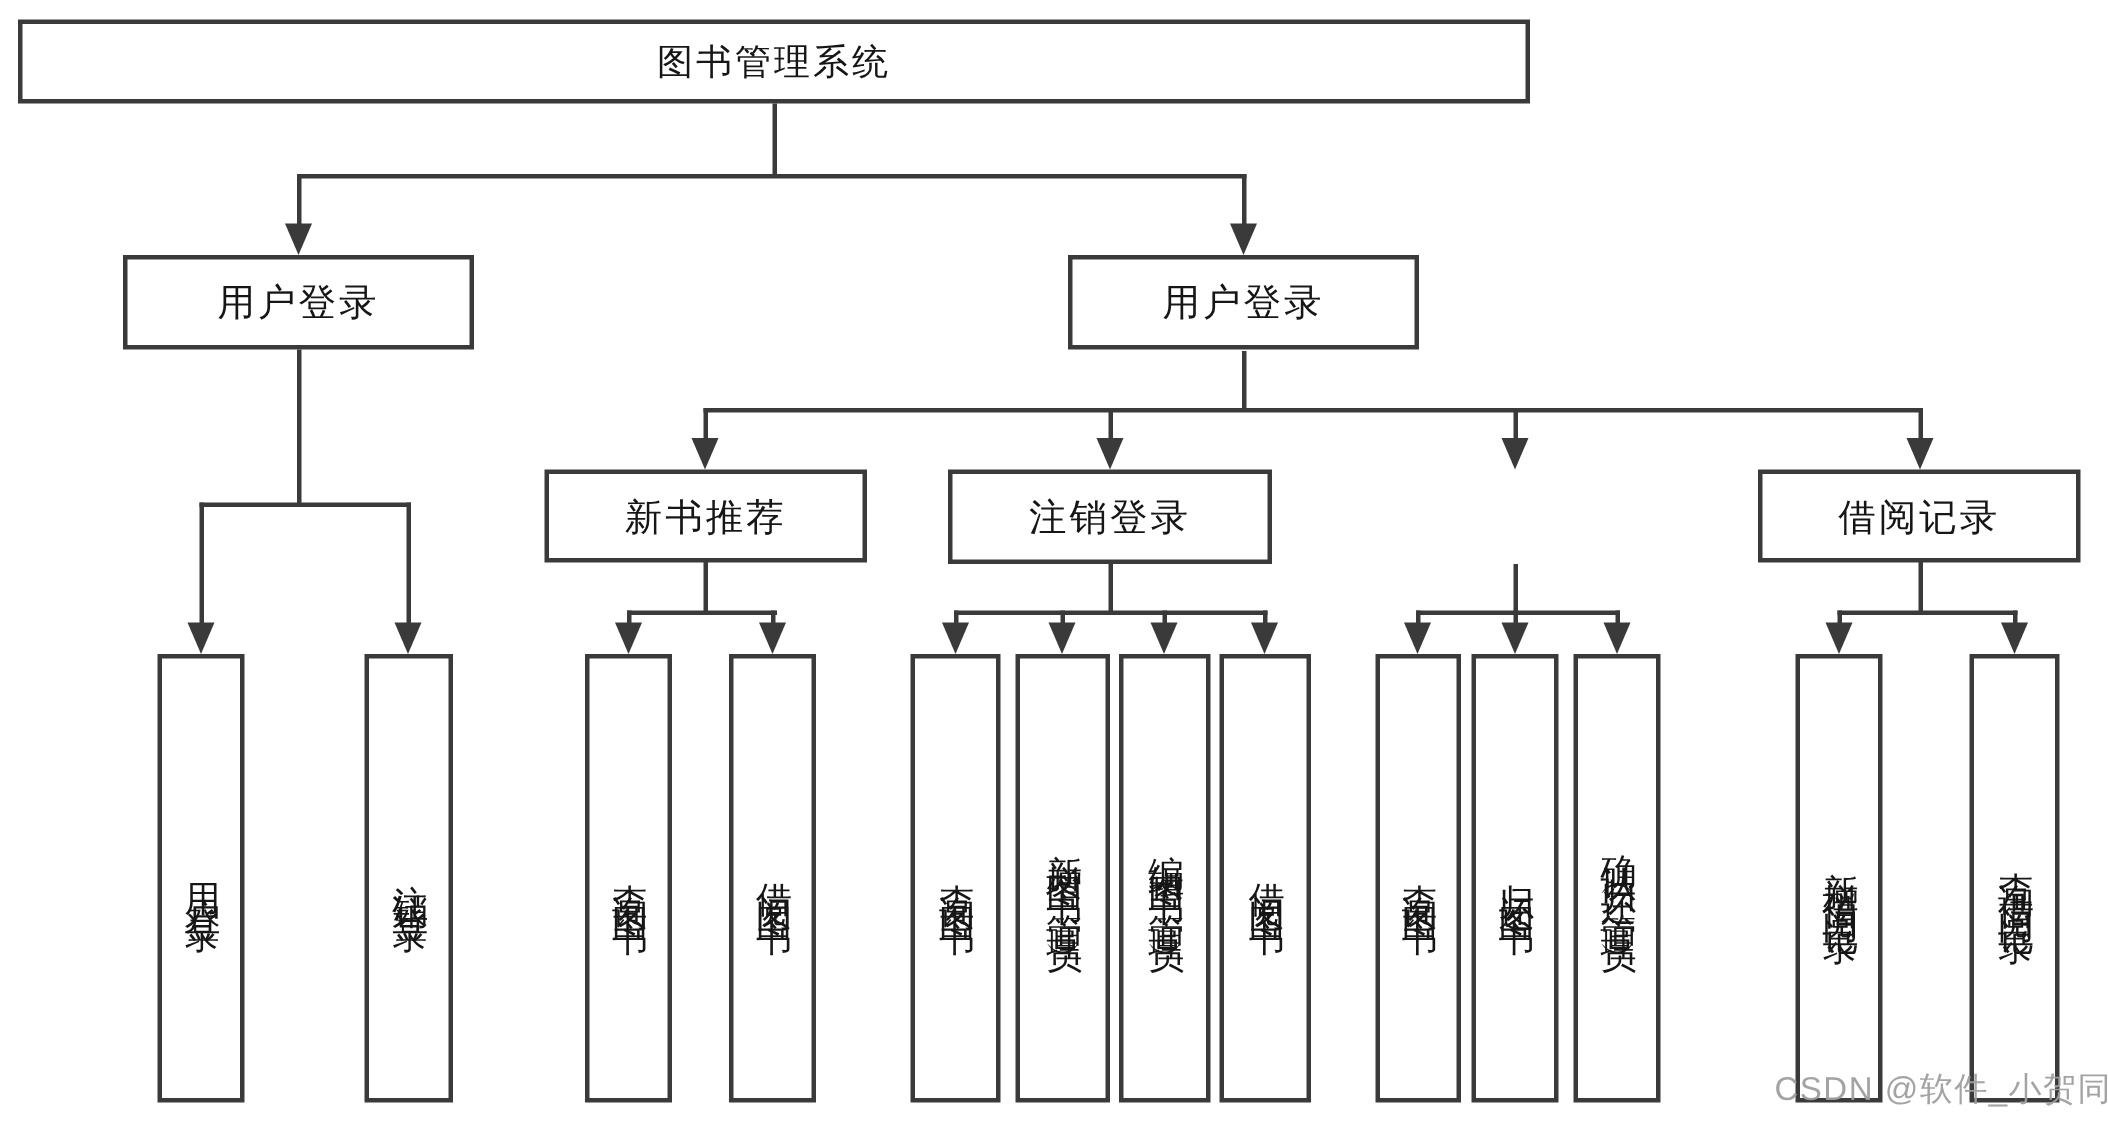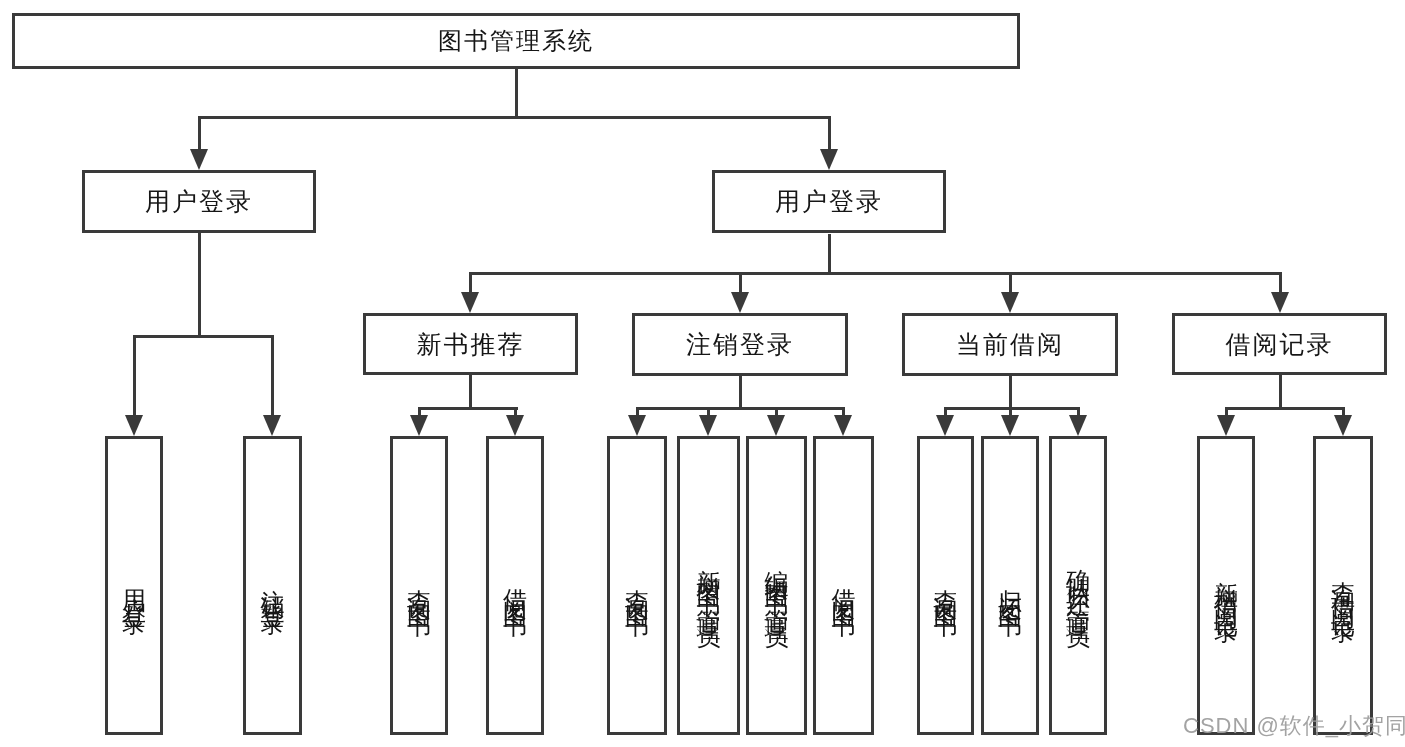--- a/index.html
+++ b/index.html
@@ -48,23 +48,20 @@
   </div>
 
   <div class="box hbox" style="left:363px; top:313px; width:215px; height:62px;">
     <span>新书推荐</span>
   </div>
 
   <div class="box hbox" style="left:632px; top:313px; width:216px; height:63px;">
     <span>注销登录</span>
   </div>
 
-  <div class="box hbox" style="left:902px; top:313px; width:216px; height:63px;">
-    <span>当前借阅</span>
-  </div>
 
   <div class="box hbox" style="left:1172px; top:313px; width:215px; height:62px;">
     <span>借阅记录</span>
   </div>
 
   <div class="box vbox" style="left:105px; top:436px; width:58px; height:299px;">
     <span>用户登录</span>
   </div>
   <div class="box vbox" style="left:243px; top:436px; width:59px; height:299px;">
     <span>注销登录</span>

